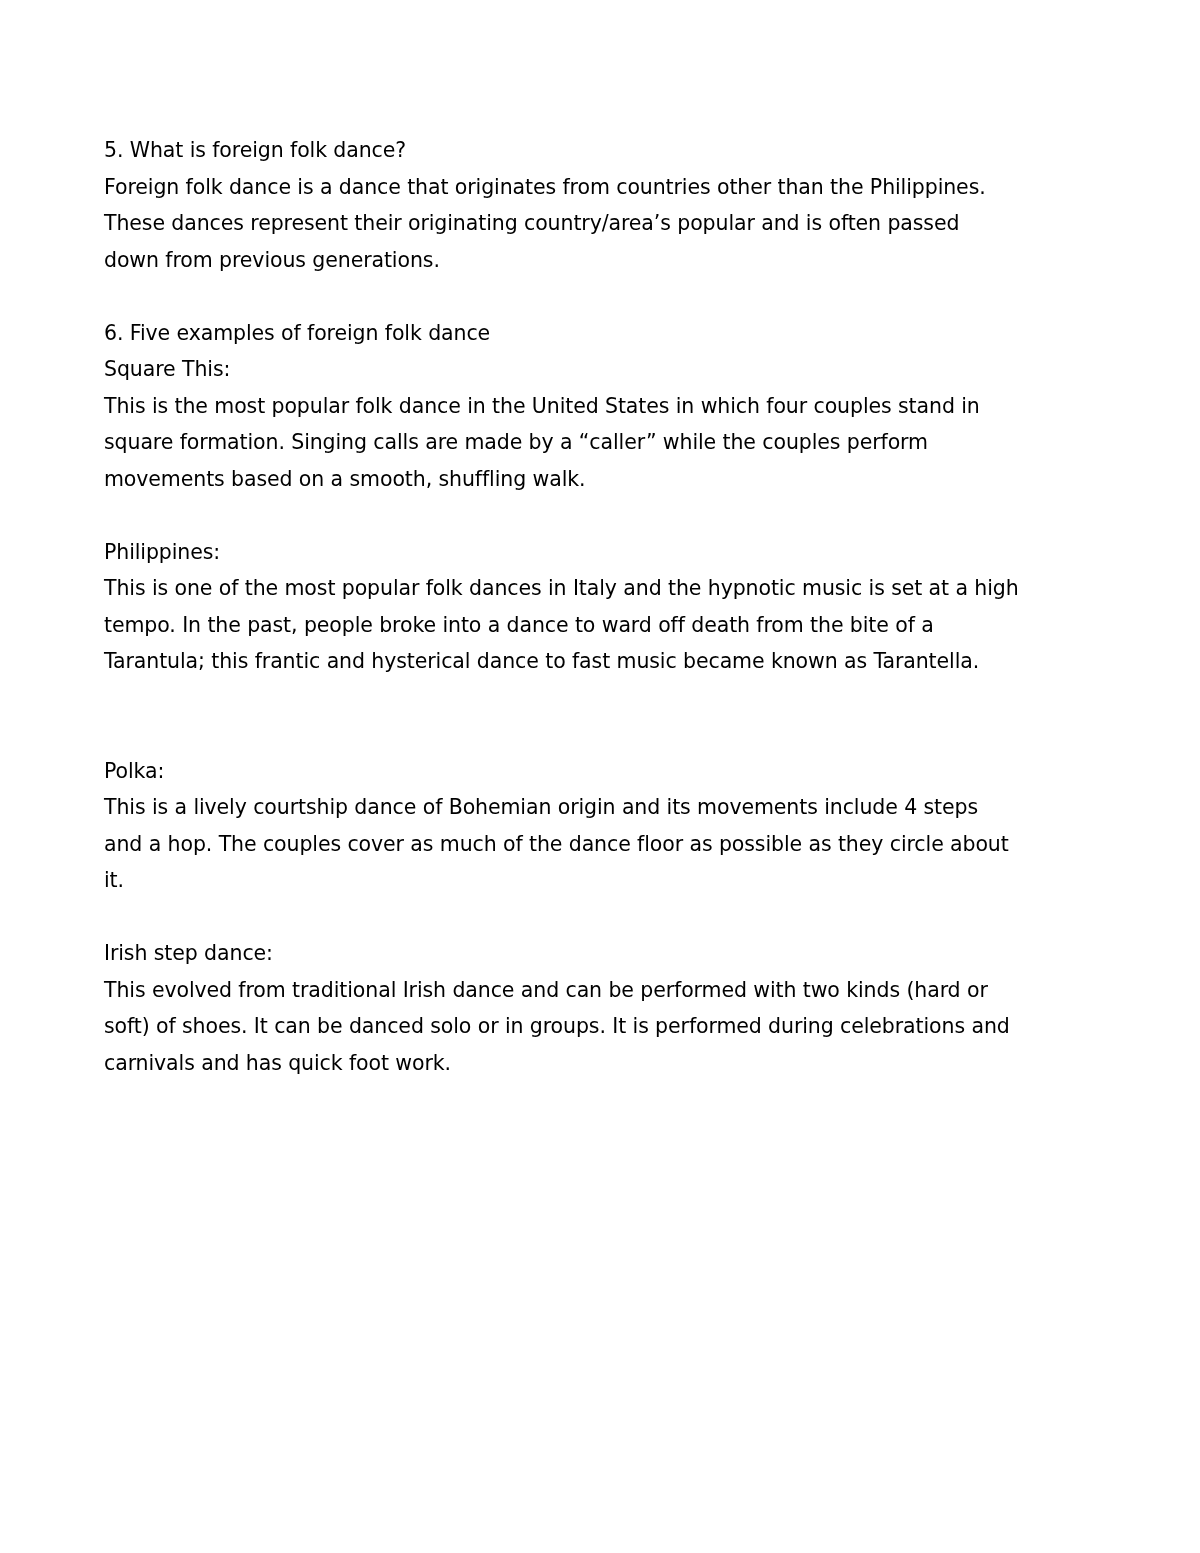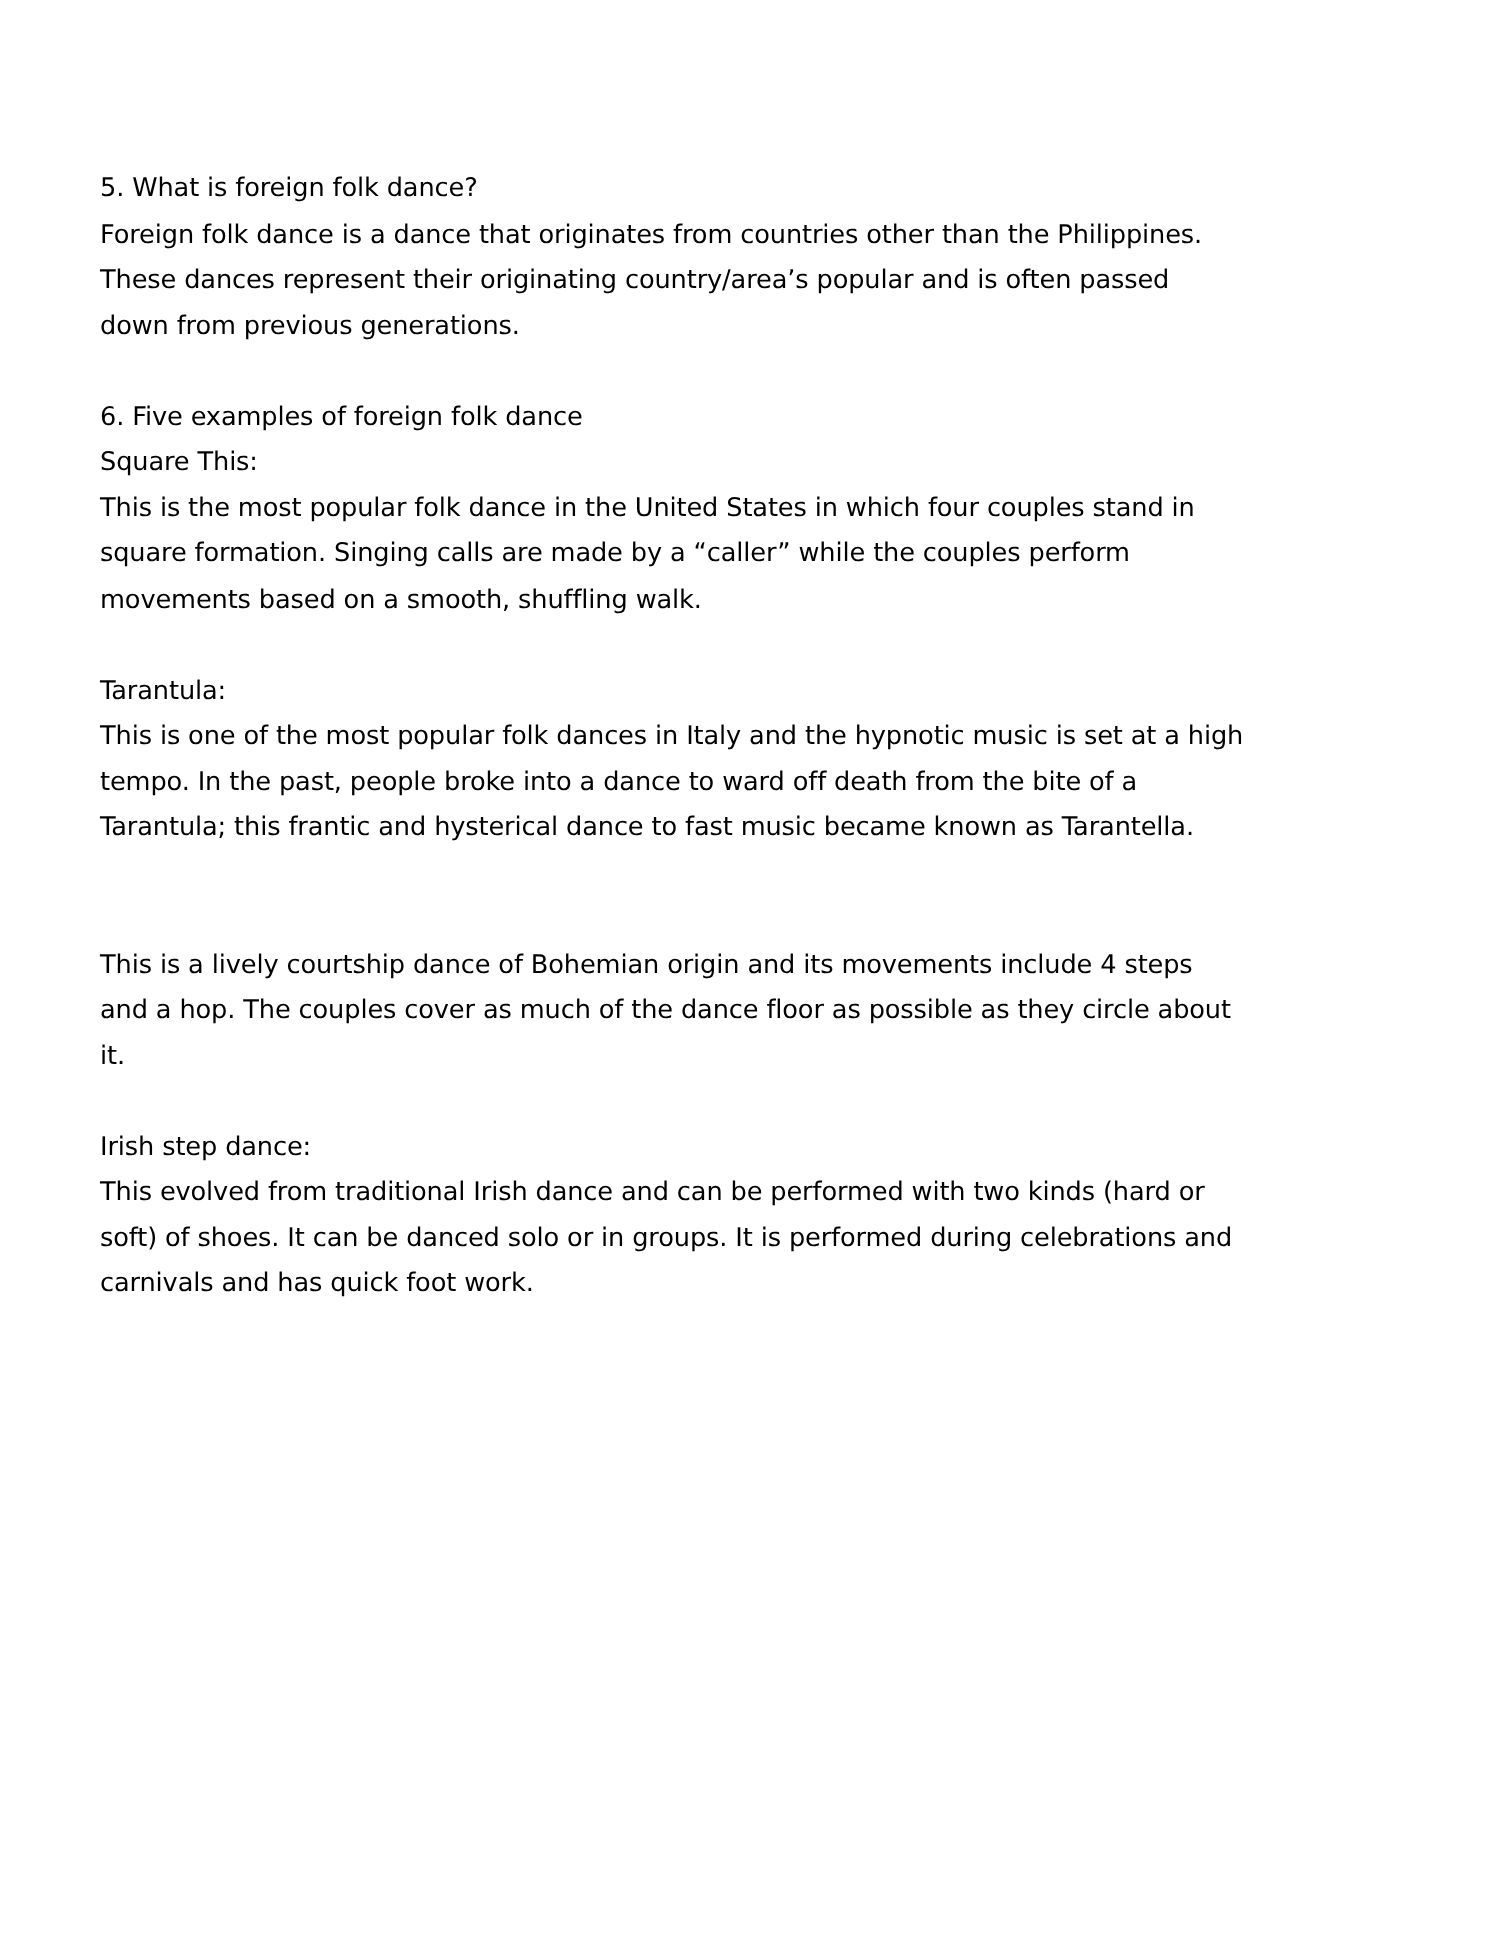--- a/index.html
+++ b/index.html
@@ -13,21 +13,21 @@
     font-family: "DejaVu Sans", sans-serif;
     color: #000000;
     overflow: hidden;
   }
   .page {
     position: relative;
     width: 1200px;
     height: 1553px;
     background: #ffffff;
     box-sizing: border-box;
-    padding: 132px 144px 0 80px;
+    padding: 132px 144px 0 104px;
   }
   .doc-body {
     width: 915px;
     font-size: 20.5px;
     line-height: 36.5px;
     letter-spacing: -0.1px;
   }
   .para {
     margin: 0;
     white-space: normal;
@@ -44,26 +44,27 @@
 
     <p class="para">5. What is foreign folk dance?</p>
     <p class="para">Foreign folk dance is a dance that originates from countries other than the Philippines. These dances represent their originating country/area’s popular and is often passed down from previous generations.</p>
     <div class="blank-line"></div>
 
     <p class="para">6. Five examples of foreign folk dance</p>
     <p class="para">Square This:</p>
     <p class="para">This is the most popular folk dance in the United States in which four couples stand in square formation. Singing calls are made by a “caller” while the couples perform movements based on a smooth, shuffling walk.</p>
     <div class="blank-line"></div>
 
-    <p class="para">Tarantula:</p>
+    <p class="para">Philippines:</p>
     <p class="para">This is one of the most popular folk dances in Italy and the hypnotic music is set at a high tempo. In the past, people broke into a dance to ward off death from the bite of a Tarantula; this frantic and hysterical dance to fast music became known as Tarantella.</p>
     <div class="blank-line"></div>
 
     <div class="blank-line"></div>
 
+    <p class="para">Polka:</p>
     <p class="para">This is a lively courtship dance of Bohemian origin and its movements include 4 steps and a hop. The couples cover as much of the dance floor as possible as they circle about it.</p>
     <div class="blank-line"></div>
 
     <p class="para">Irish step dance:</p>
     <p class="para">This evolved from traditional Irish dance and can be performed with two kinds (hard or soft) of shoes. It can be danced solo or in groups. It is performed during celebrations and carnivals and has quick foot work.</p>
 
   </div>
 </div>
 
 </body></html>

